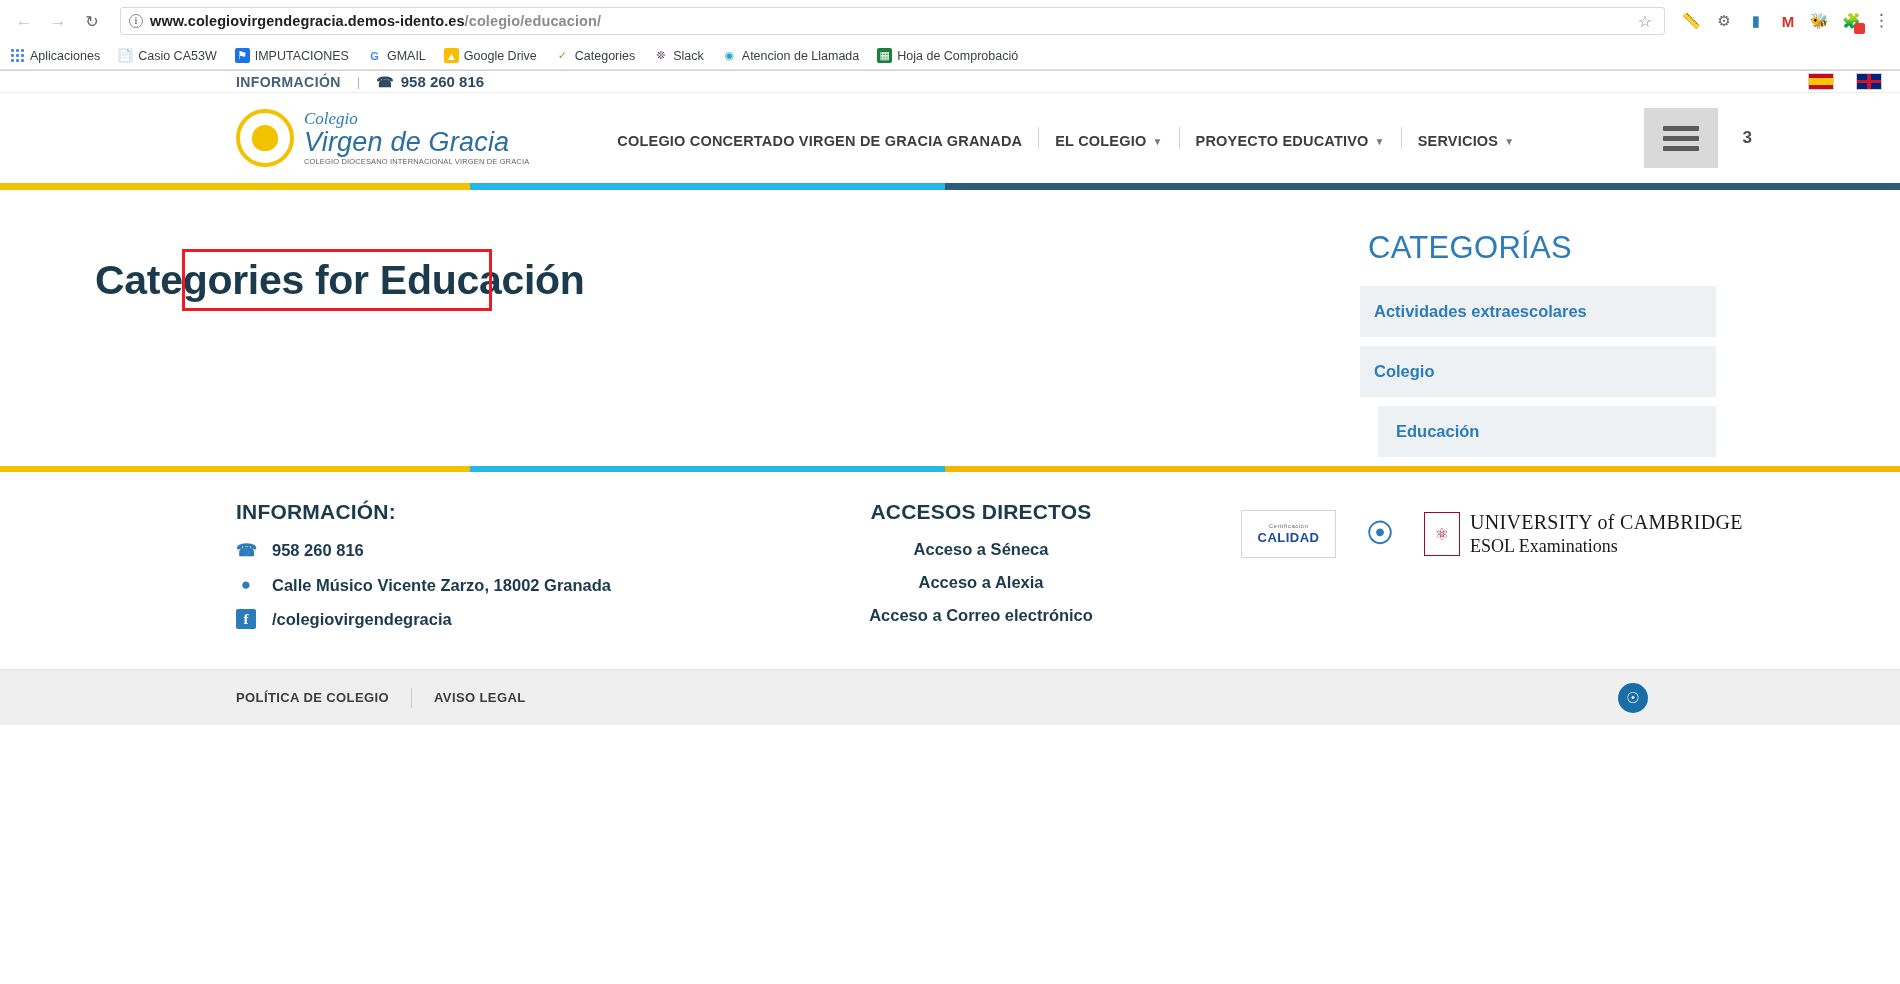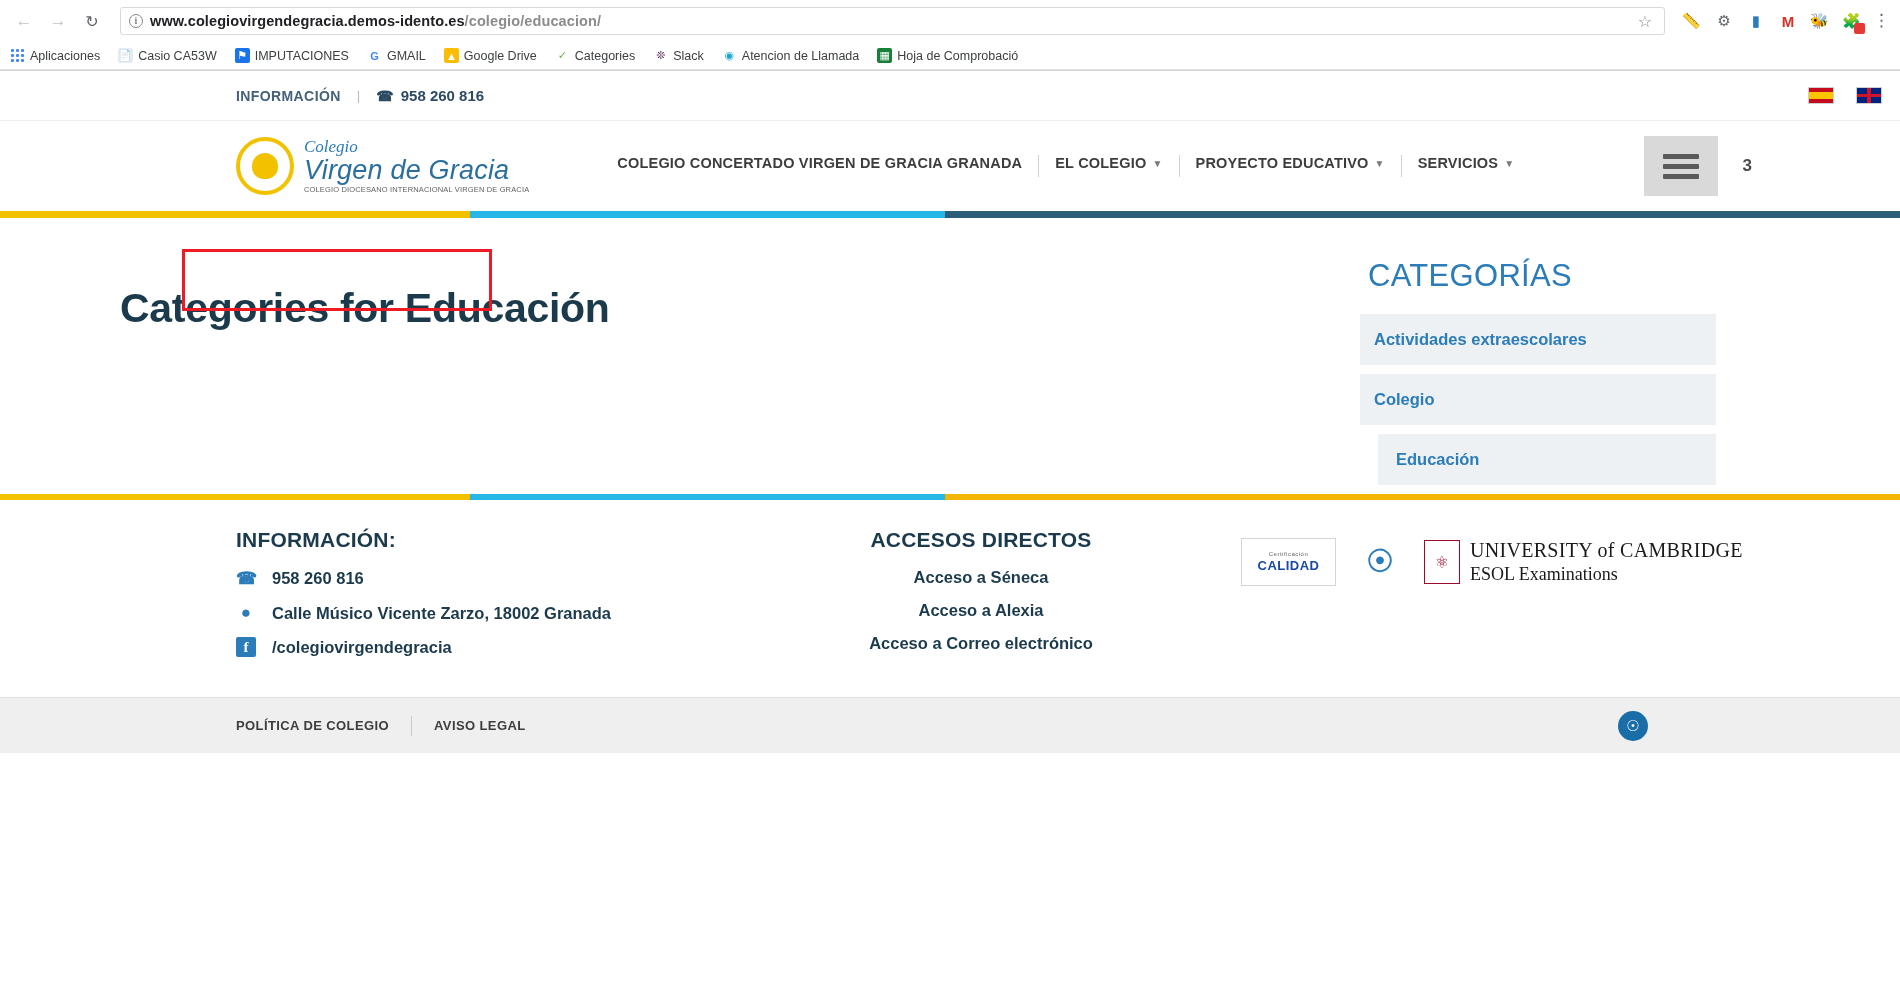--- a/index.html
+++ b/index.html
@@ -116,21 +116,21 @@
     grid-template-columns: repeat(3, 3px);
     grid-template-rows: repeat(3, 3px);
     gap: 2px;
   }
   .apps-grid i { background: #4285f4; display: block; width: 3px; height: 3px; border-radius: 1px; }
 
   
   .page { width: 100%; background: #ffffff; }
 
   .topbar {
-    height: 50px;
+    height: 22px;
     display: flex;
     align-items: center;
     padding: 0 18px 0 236px;
     font-size: 13.5px;
     color: #3c5a72;
     border-bottom: 1px solid #ededed;
     background: #fff;
   }
   .topbar .info-label { font-weight: 600; letter-spacing: .4px; color: #44617a; font-size: 14px; }
   .topbar .sep { color: #b9b9b9; margin: 0 16px; }
@@ -167,21 +167,21 @@
     background: #f2c200;
     border-radius: 50% 50% 45% 45%;
   }
   .logo-text { line-height: 1.05; }
   .logo-text .l1 { font-family: "Liberation Serif", serif; font-style: italic; font-size: 17px; color: #2b7cb8; }
   .logo-text .l2 { font-family: Liberation Sans, sans-serif; font-style: italic; font-size: 27px; color: #2b6f9e; letter-spacing: .2px; }
   .logo-text .l3 { font-size: 7.5px; color: #5f5f5f; letter-spacing: .15px; margin-top: 2px; }
 
   .mainnav {
     display: flex;
-    align-items: flex-start;
+    align-items: flex-end;
     margin-left: 72px;
     gap: 0;
     font-size: 14.5px;
     font-weight: 700;
     color: #3d3d3d;
     letter-spacing: .2px;
   }
   .nav-item { padding: 0 16px; display: flex; align-items: center; gap: 6px; white-space: nowrap; }
   .nav-div { width: 1px; height: 22px; background: #d2d2d2; }
   .caret { font-size: 10px; color: #7b7b7b; }
@@ -208,21 +208,21 @@
   .colorbar { display: flex; height: 7px; width: 100%; }
   .colorbar .s1 { background: #f2c200; flex: 0 0 470px; }
   .colorbar .s2 { background: #27b7e6; flex: 0 0 475px; }
   .colorbar .s3 { background: #2c5d79; flex: 1; }
 
   .content {
     display: flex;
     padding: 40px 0 0 0;
     min-height: 212px;
   }
-  .content-main { flex: 1; padding-left: 120px; }
+  .content-main { flex: 1; padding-left: 95px; }
   .page-title {
     font-size: 41px;
     font-weight: 700;
     color: #1b3a4b;
     letter-spacing: -0.3px;
     display: inline-block;
   }
   .highlight-box {
     position: absolute;
     border: 3px solid #ee1b24;

